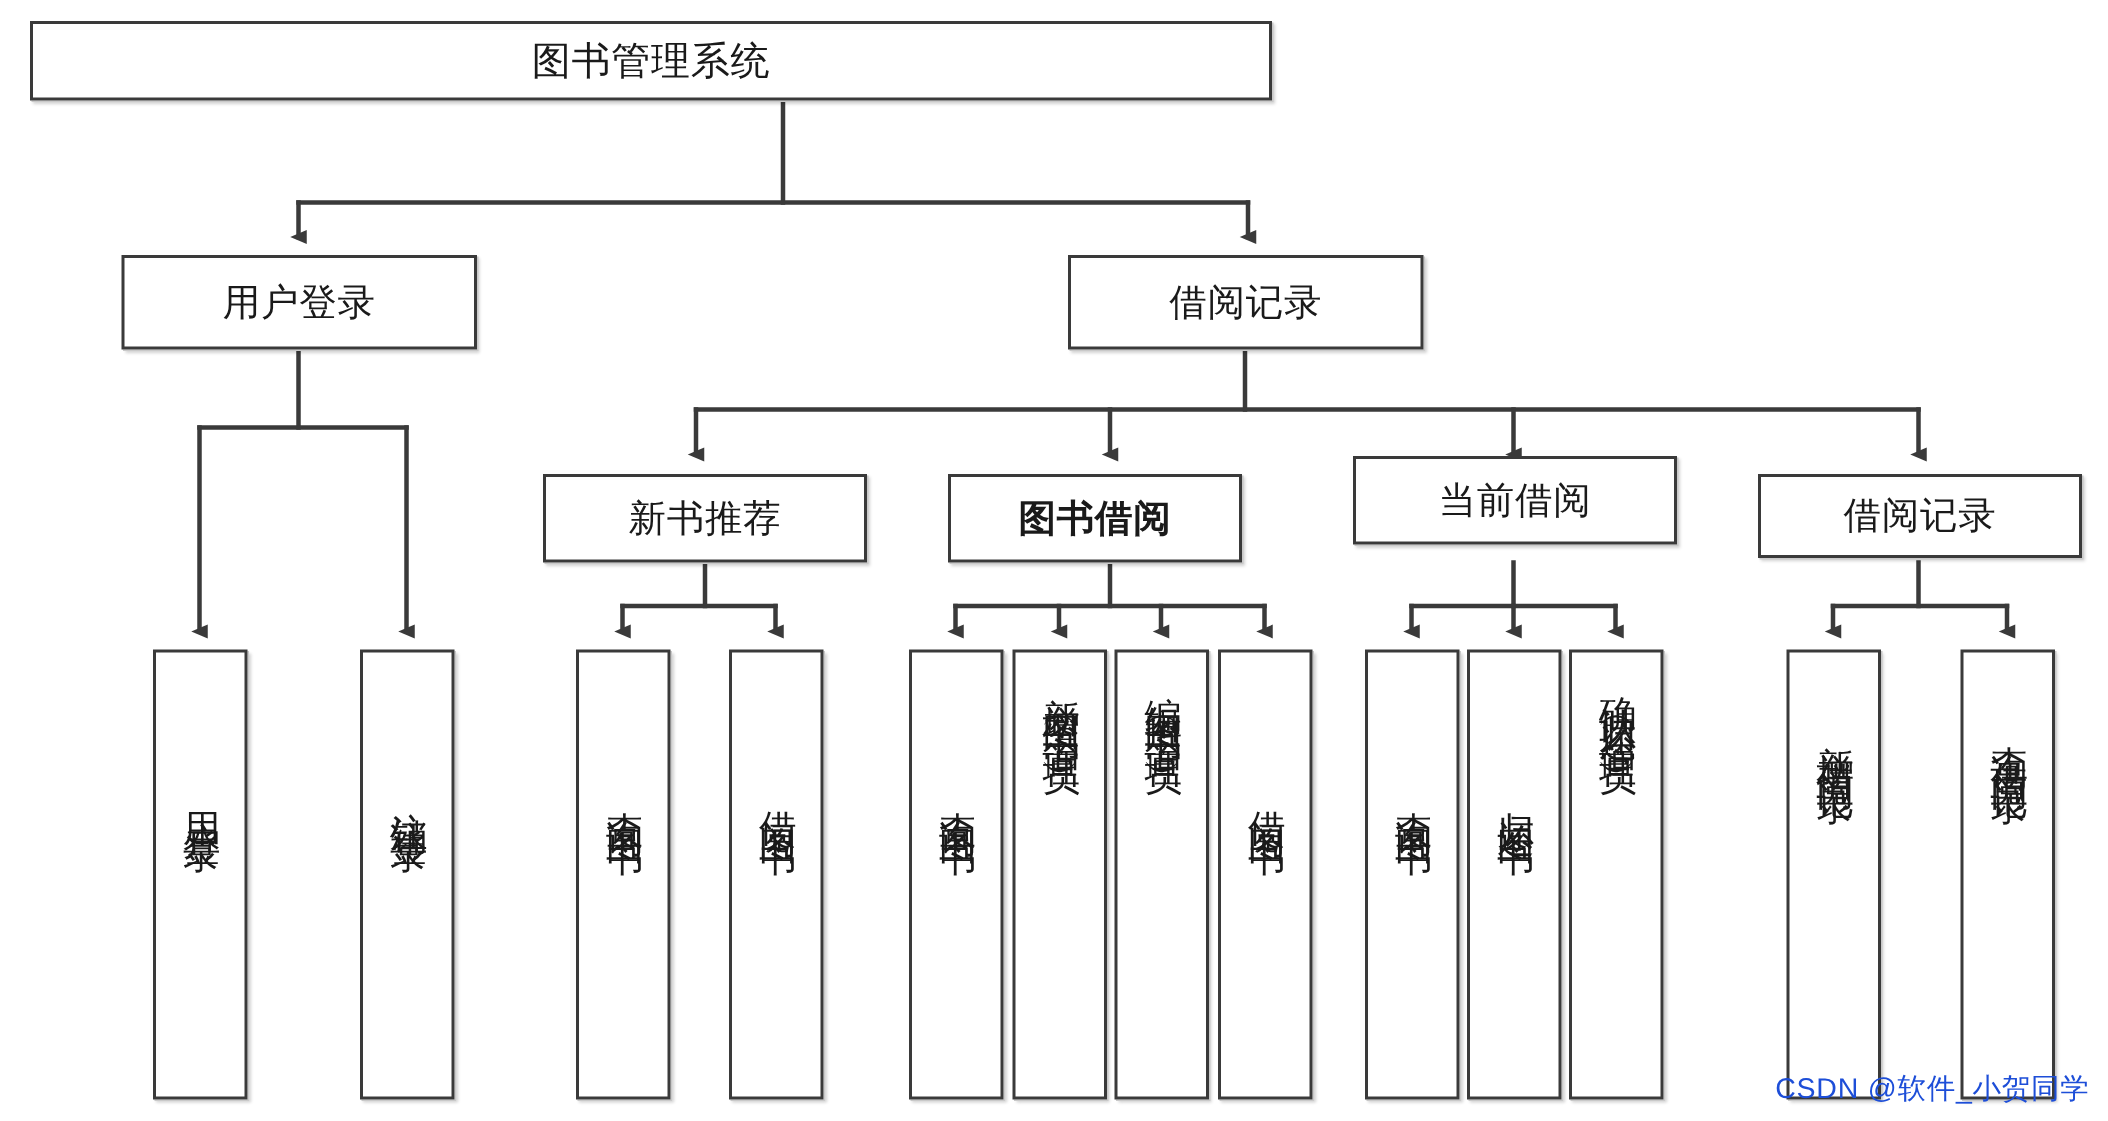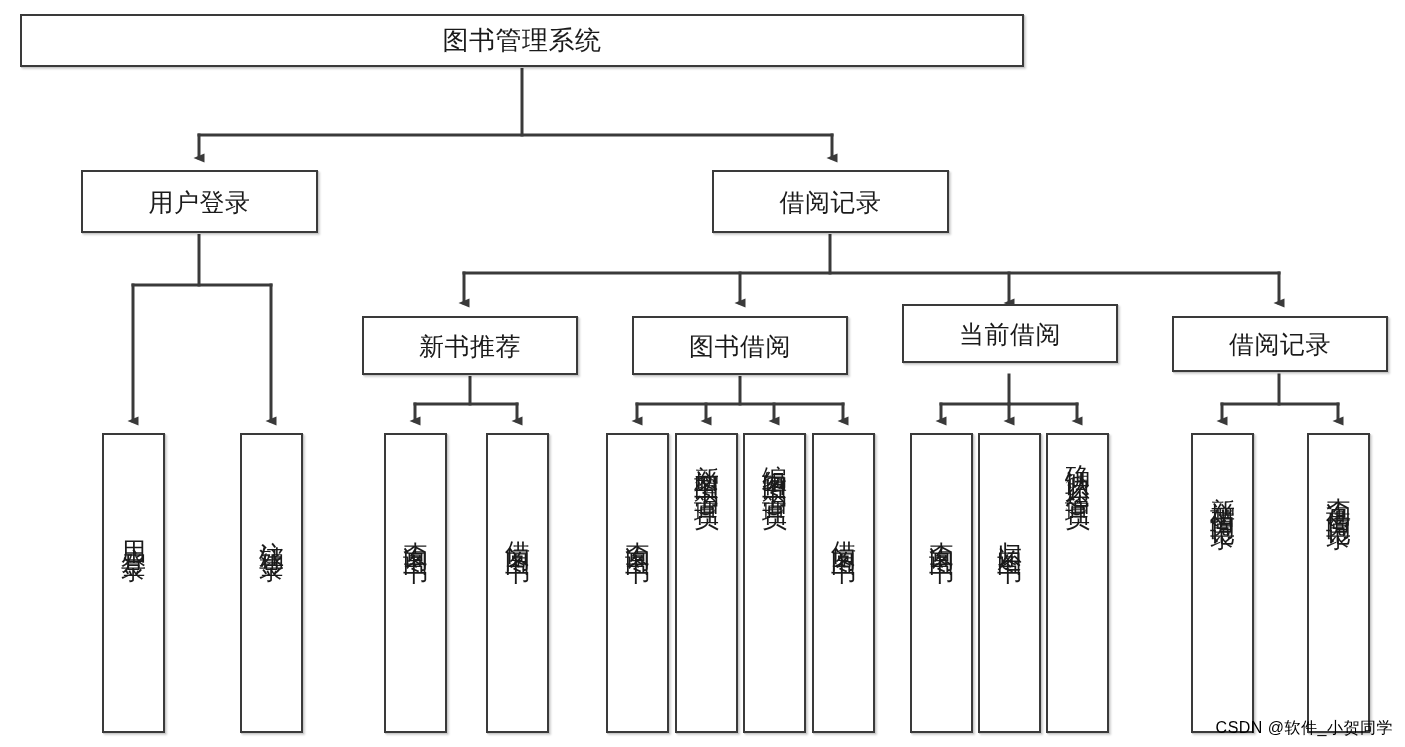--- a/index.html
+++ b/index.html
@@ -56,22 +56,22 @@
     writing-mode: vertical-rl;
     text-orientation: upright;
     font-size: 25px;
     letter-spacing: 6px;
     line-height: 1;
   }
   #watermark {
     position: absolute;
     right: 12px;
     bottom: 8px;
-    font-size: 16px;
-    color: #000000;
+    font-size: 19px;
+    color: #1d4ed8;
     letter-spacing: 0.5px;
     user-select: none;
     white-space: nowrap;
   }
 </style>
 </head>
 <body>
 
 <div id="canvas">
 
@@ -118,35 +118,35 @@
       <path d="M1009,404 L1009,421" marker-end="url(#arrow)"></path>
       <path d="M1077,404 L1077,421" marker-end="url(#arrow)"></path>
 
       <path d="M1279,375 L1279,404"></path>
       <path d="M1222,404 L1338,404"></path>
       <path d="M1222,404 L1222,421" marker-end="url(#arrow)"></path>
       <path d="M1338,404 L1338,421" marker-end="url(#arrow)"></path>
     </g>
   </svg>
 
-  <div class="node horiz root" style="left:20px; top:14px; width:1004px; height:53px;">
+  <div class="node horiz root" style="left:20px; top:14px; width:828px; height:53px;">
     <span class="label">图书管理系统</span>
   </div>
 
   <div class="node horiz" style="left:81px; top:170px; width:237px; height:63px;">
     <span class="label">用户登录</span>
   </div>
   <div class="node horiz" style="left:712px; top:170px; width:237px; height:63px;">
     <span class="label">借阅记录</span>
   </div>
 
   <div class="node horiz" style="left:362px; top:316px; width:216px; height:59px;">
     <span class="label">新书推荐</span>
   </div>
-  <div class="node horiz" style="left:632px; top:316px; width:216px; height:59px;">
+  <div class="node horiz" style="left:632px; top:316px; width:196px; height:59px;font-weight:bold;">
     <span class="label">图书借阅</span>
   </div>
   <div class="node horiz" style="left:902px; top:304px; width:216px; height:59px;">
     <span class="label">当前借阅</span>
   </div>
   <div class="node horiz" style="left:1172px; top:316px; width:216px; height:56px;">
     <span class="label">借阅记录</span>
   </div>
 
   <div class="node vert" style="left:102px; top:433px; width:63px; height:300px; padding-top:86px;">

